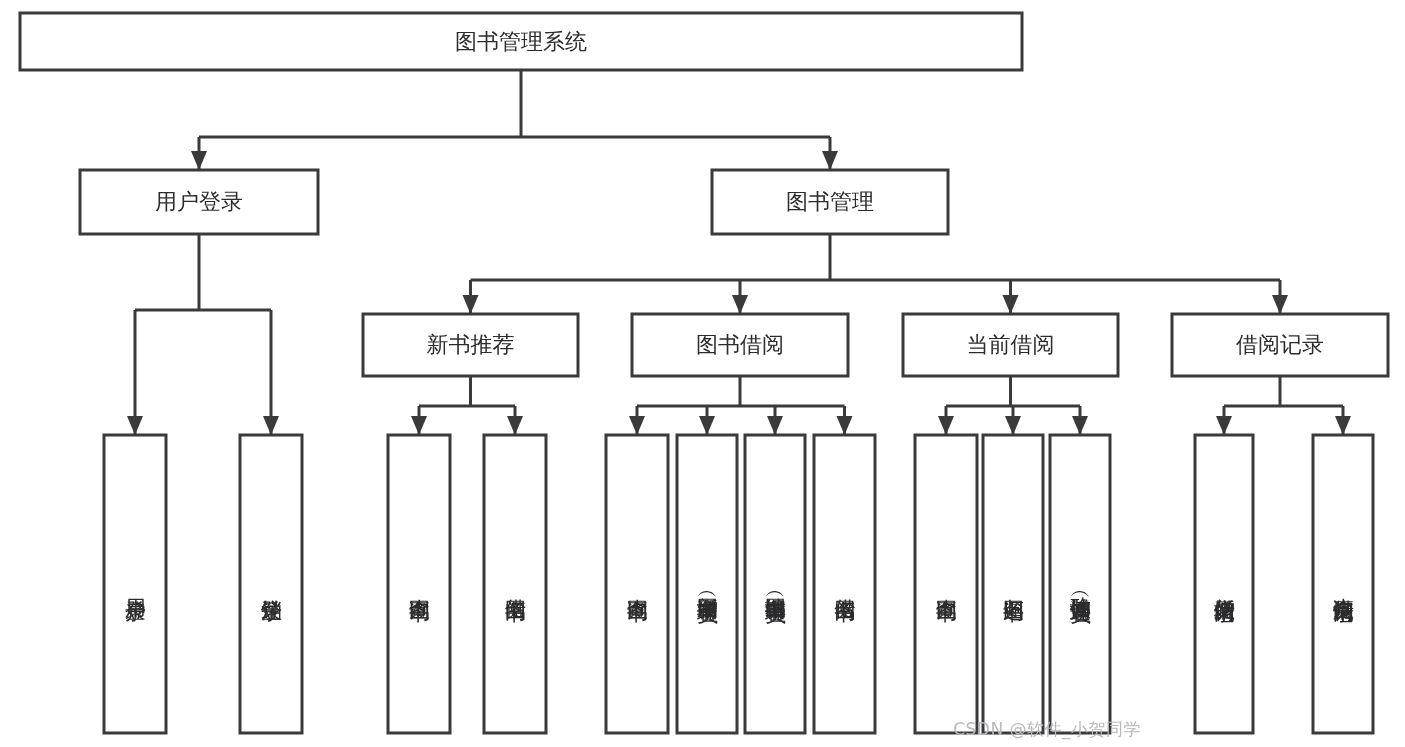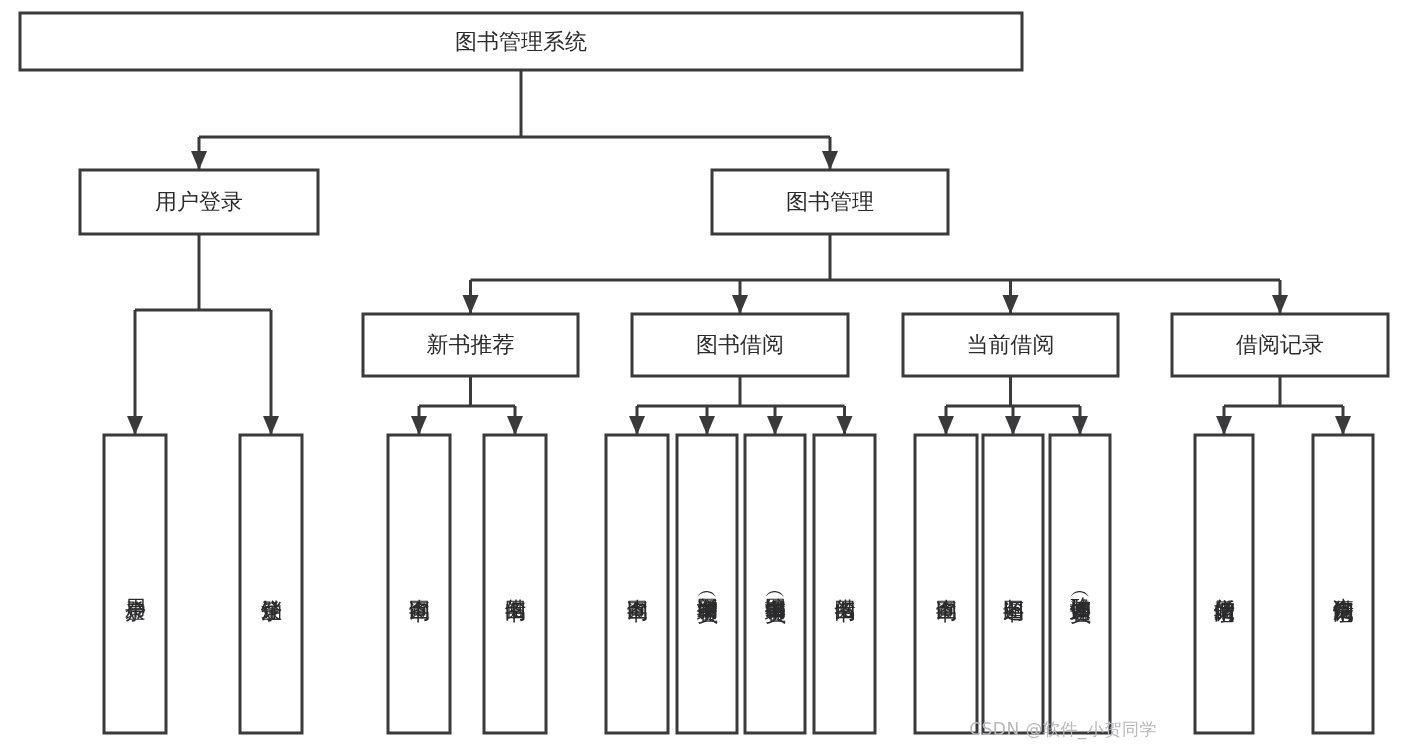--- a/index.html
+++ b/index.html
@@ -62,21 +62,21 @@
     font-family: "DejaVu Sans", "Liberation Sans", sans-serif;
     font-size: 21px;
     line-height: 1.0;
     color: #2b2b2d;
     letter-spacing: 1px;
     white-space: nowrap;
     text-align: center;
   }
   .watermark {
     position: absolute;
-    right: 8px;
+    right: 24px;
     bottom: 6px;
     font-family: "DejaVu Sans", "Liberation Sans", sans-serif;
     font-size: 17px;
     color: #b9b9bb;
     letter-spacing: 0.5px;
     white-space: nowrap;
     margin-left: 8px;
   }
 </style>
 </head>

